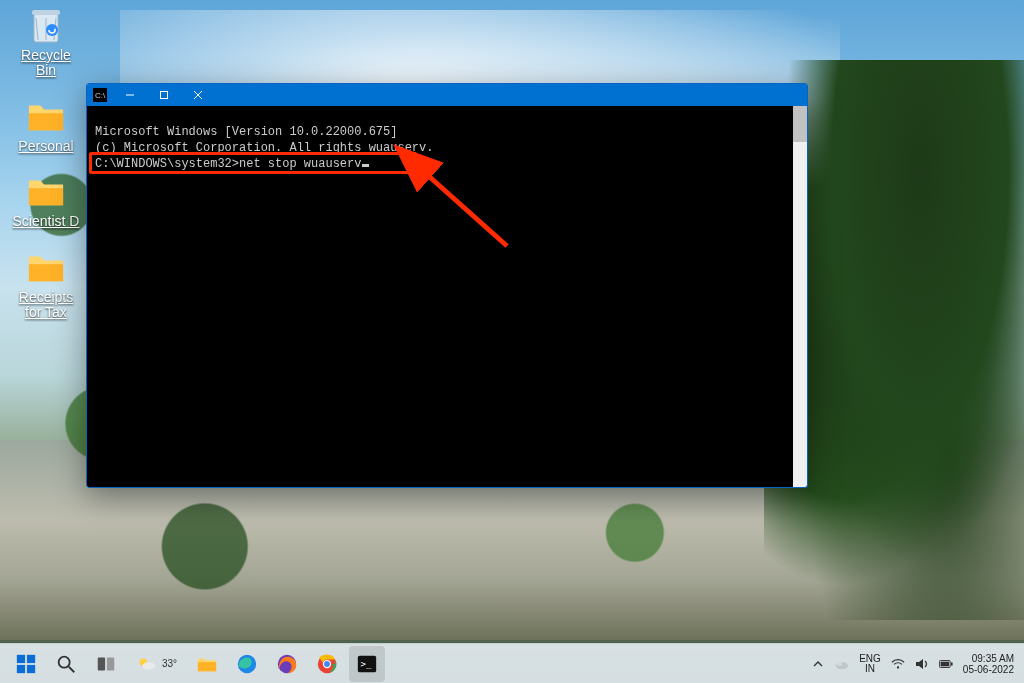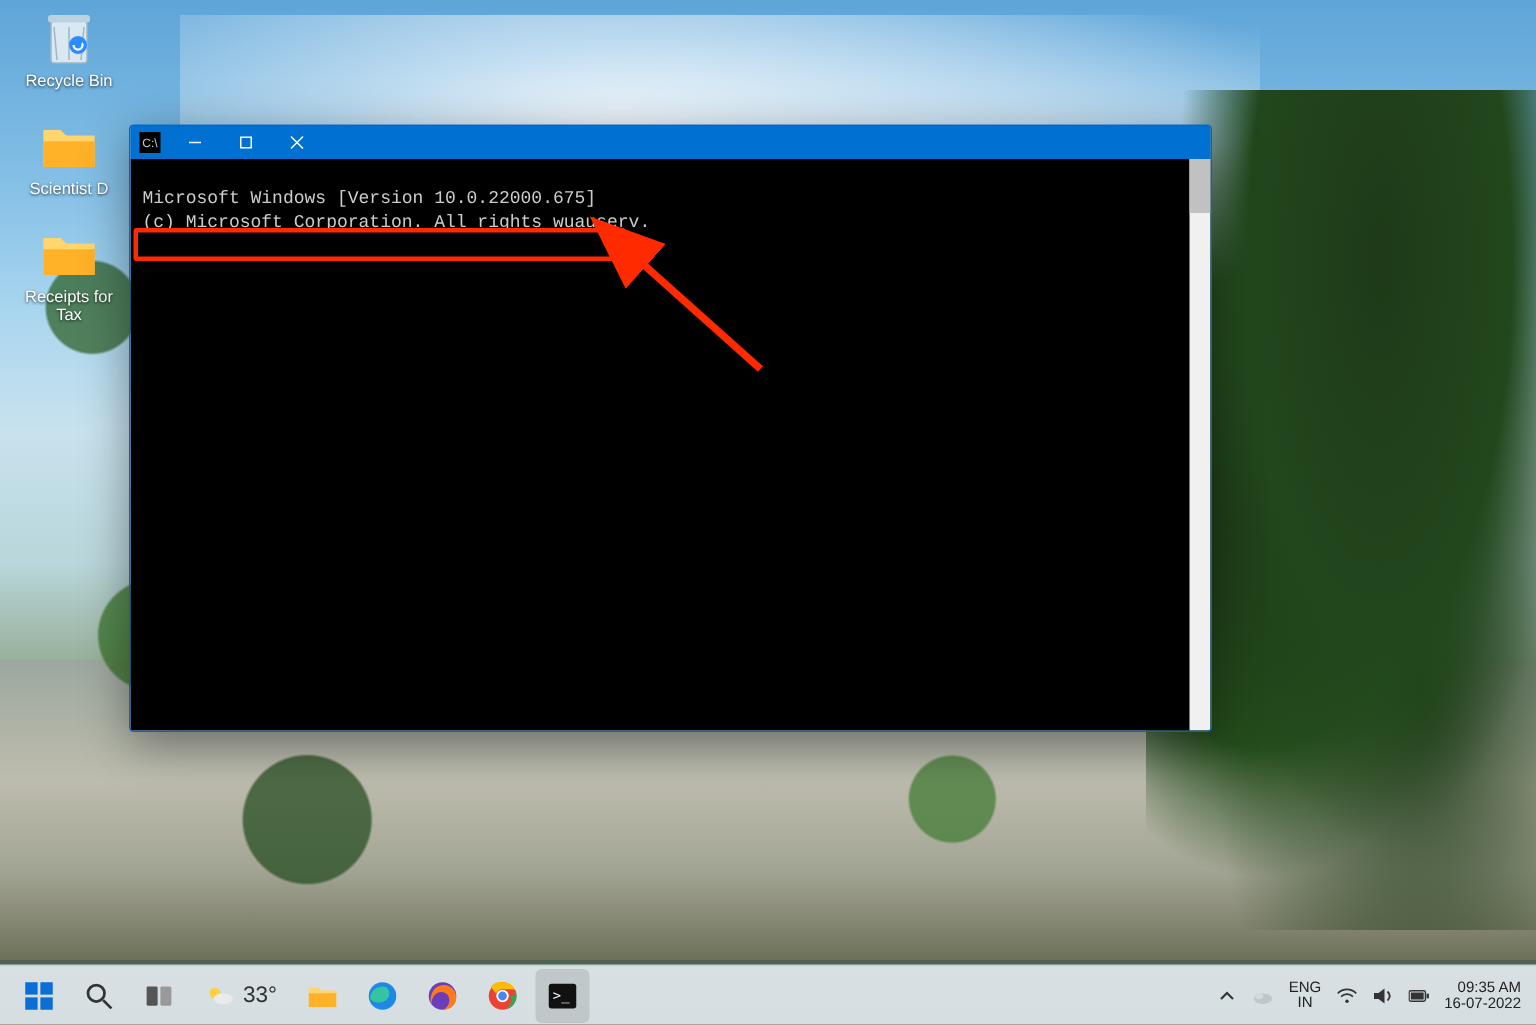--- a/index.html
+++ b/index.html
@@ -69,26 +69,27 @@
     display: flex;
     flex-direction: column;
     align-items: center;
     cursor: pointer;
   }
   .icon-img {
     width: 40px; height: 40px;
     display: flex; align-items: center; justify-content: center;
   }
   .icon-label {
-    font-size: 11px;
+    font-size: 14px;
     color: #fff;
     text-align: center;
     margin-top: 2px;
     text-shadow: 0 1px 2px rgba(0,0,0,0.8);
     line-height: 1.1;
+    text-decoration: underline;
   }
   .folder-svg { width: 38px; height: 32px; }
   .bin-svg { width: 36px; height: 40px; }
 
   
   .cmd-window {
     position: absolute;
     left: 86px;
     top: 83px;
     width: 722px;
@@ -181,21 +182,21 @@
     width: 36px; height: 36px;
     display: flex; align-items: center; justify-content: center;
     border-radius: 4px;
   }
   .task-item.active { background: rgba(0,0,0,0.10); }
   .task-item svg { width: 22px; height: 22px; }
   .weather-pill {
     width: auto;
     padding: 0 8px;
     gap: 4px;
-    font-size: 15px;
+    font-size: 10px;
     color: #333;
   }
   .tray {
     margin-left: auto;
     display: flex;
     align-items: center;
     gap: 10px;
     padding-right: 10px;
     font-size: 10px;
     color: #222;
@@ -227,20 +228,29 @@
       </div>
       <div class="icon-label">Recycle Bin</div>
     </div>
     <div class="desktop-icon">
       <div class="icon-img">
         <svg class="folder-svg" viewBox="0 0 40 32">
           <path d="M2 4h12l4 4h20v22H2z" fill="#ffd66e"></path>
           <rect x="2" y="12" width="36" height="18" fill="#ffb127"></rect>
         </svg>
       </div>
+      <div class="icon-label">Personal</div>
+    </div>
+    <div class="desktop-icon">
+      <div class="icon-img">
+        <svg class="folder-svg" viewBox="0 0 40 32">
+          <path d="M2 4h12l4 4h20v22H2z" fill="#ffd66e"></path>
+          <rect x="2" y="12" width="36" height="18" fill="#ffb127"></rect>
+        </svg>
+      </div>
       <div class="icon-label">Scientist D</div>
     </div>
     <div class="desktop-icon">
       <div class="icon-img">
         <svg class="folder-svg" viewBox="0 0 40 32">
           <path d="M2 4h12l4 4h20v22H2z" fill="#ffd66e"></path>
           <rect x="2" y="12" width="36" height="18" fill="#ffb127"></rect>
         </svg>
       </div>
       <div class="icon-label">Receipts for Tax</div>
@@ -268,20 +278,21 @@
     </div>
   </div>
   <div class="cmd-body" id="cmd-body">
     <div class="scrollbar-fake">
       <div class="scroll-thumb"></div>
     </div>
 
     <div class="cmd-line">Microsoft Windows [Version 10.0.22000.675]</div>
       <div class="cmd-line">(c) Microsoft Corporation. All rights wuauserv.</div>
       <div class="cmd-line"></div>
+      <div class="cmd-line">C:\WINDOWS\system32&gt;net stop wuauserv<span class="cursor-block"></span></div>
       <div class="highlight-box" id="hl" style="left: 2px; top: 46px; width: 328px; height: 22px;"></div>
     <svg class="arrow-annot" id="arrow" width="200" height="200" style="left:270px; top:20px;">
       <defs>
         <marker id="ah" markerWidth="12" markerHeight="12" refX="2" refY="4" orient="auto">
           <path d="M0,0 L0,8 L10,4 Z" fill="#ff2a00"></path>
         </marker>
       </defs>
       <line x1="150" y1="120" x2="66" y2="45" stroke="#ff2a00" stroke-width="5" marker-end="url(#ah)"></line>
     </svg>
   </div>
@@ -382,16 +393,16 @@
     </div>
     <div class="tray-icon">
       <svg viewBox="0 0 18 10" width="18" height="10">
           <rect x="0.5" y="0.5" width="14" height="9" rx="1.5" fill="none" stroke="#333" stroke-width="1.2"></rect>
           <rect x="15.5" y="3" width="2" height="4" fill="#333"></rect>
           <rect x="2" y="2" width="11" height="6" fill="#333"></rect>
         </svg>
     </div>
     <div class="clock">
       <div>09:35 AM</div>
-      <div>16-07-2022</div>
+      <div>05-06-2022</div>
     </div>
   </div>
 </div>
 
 </body></html>

